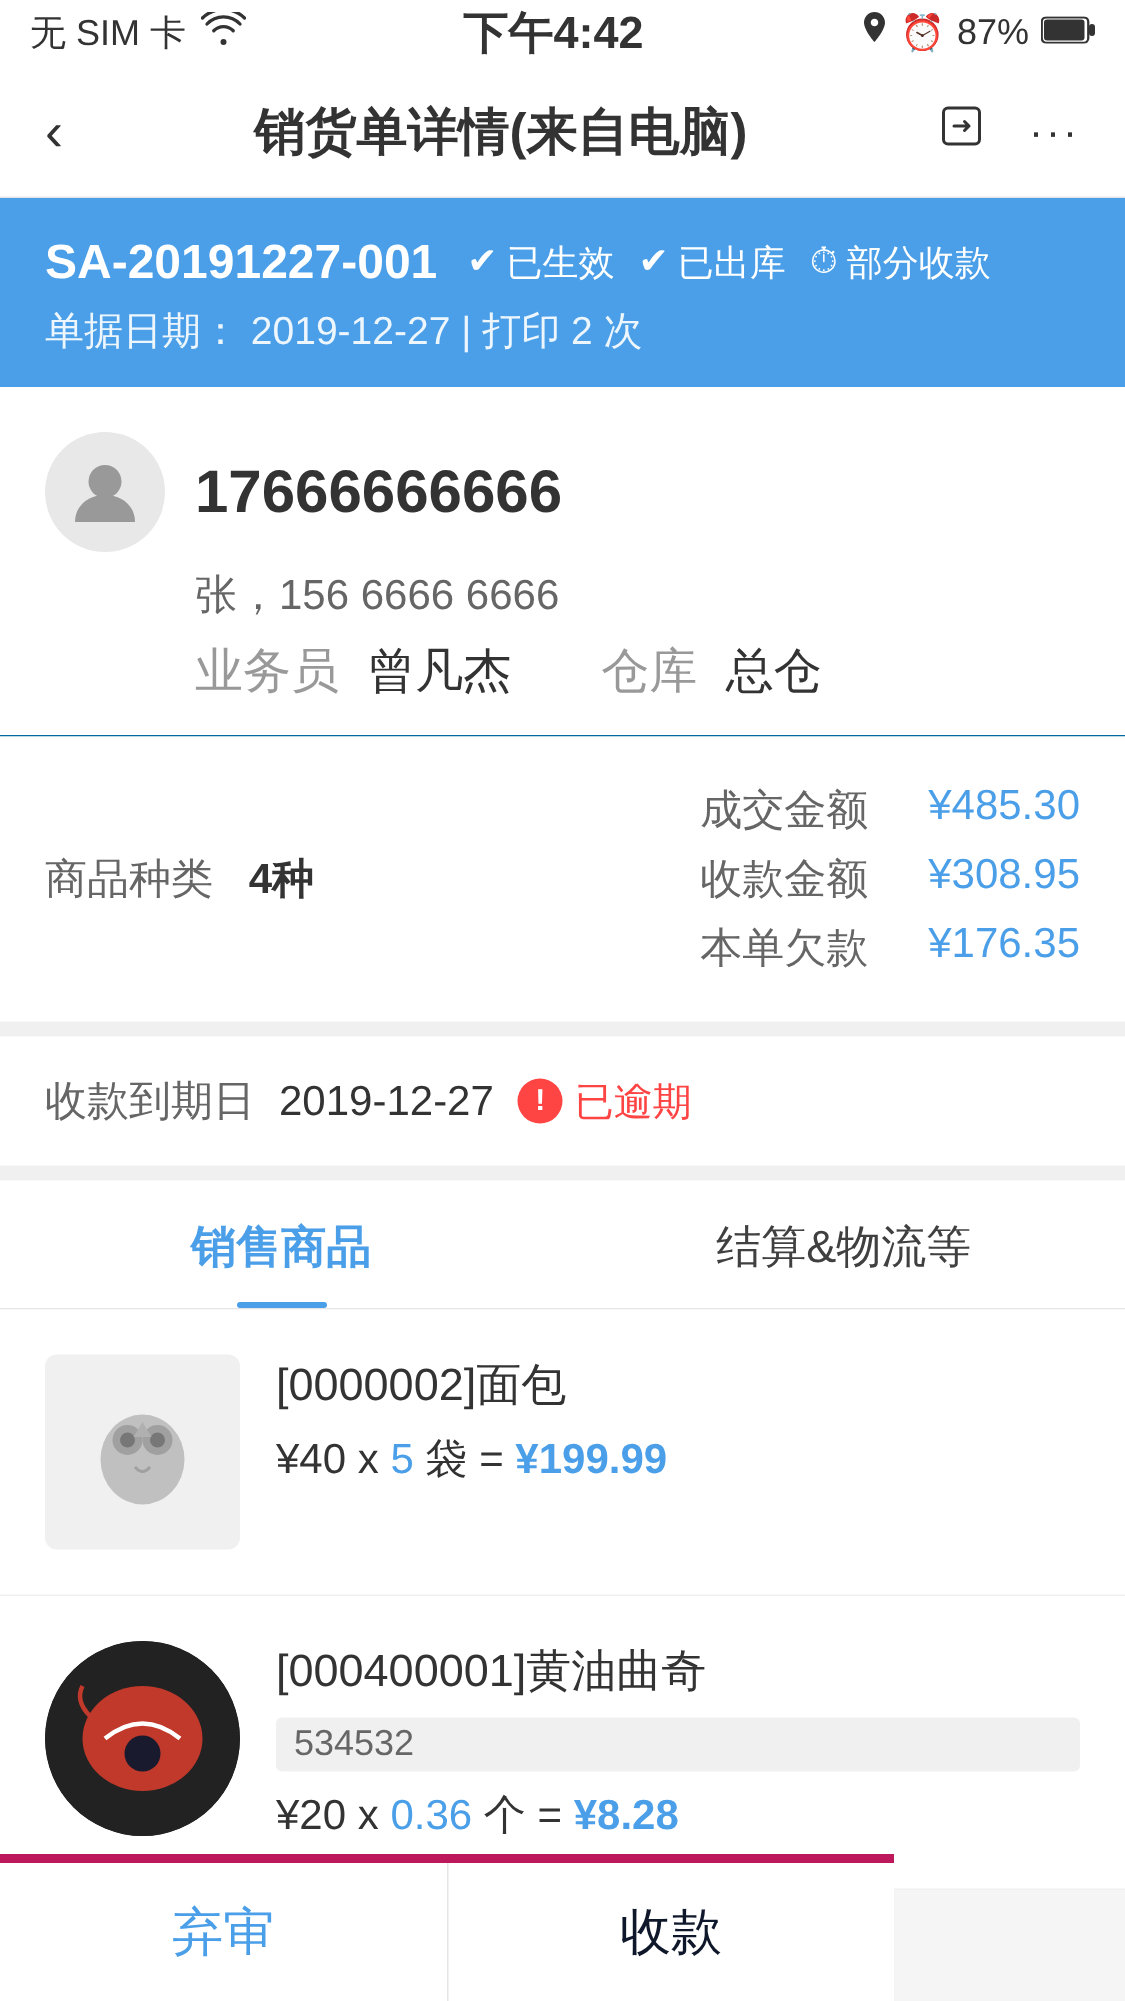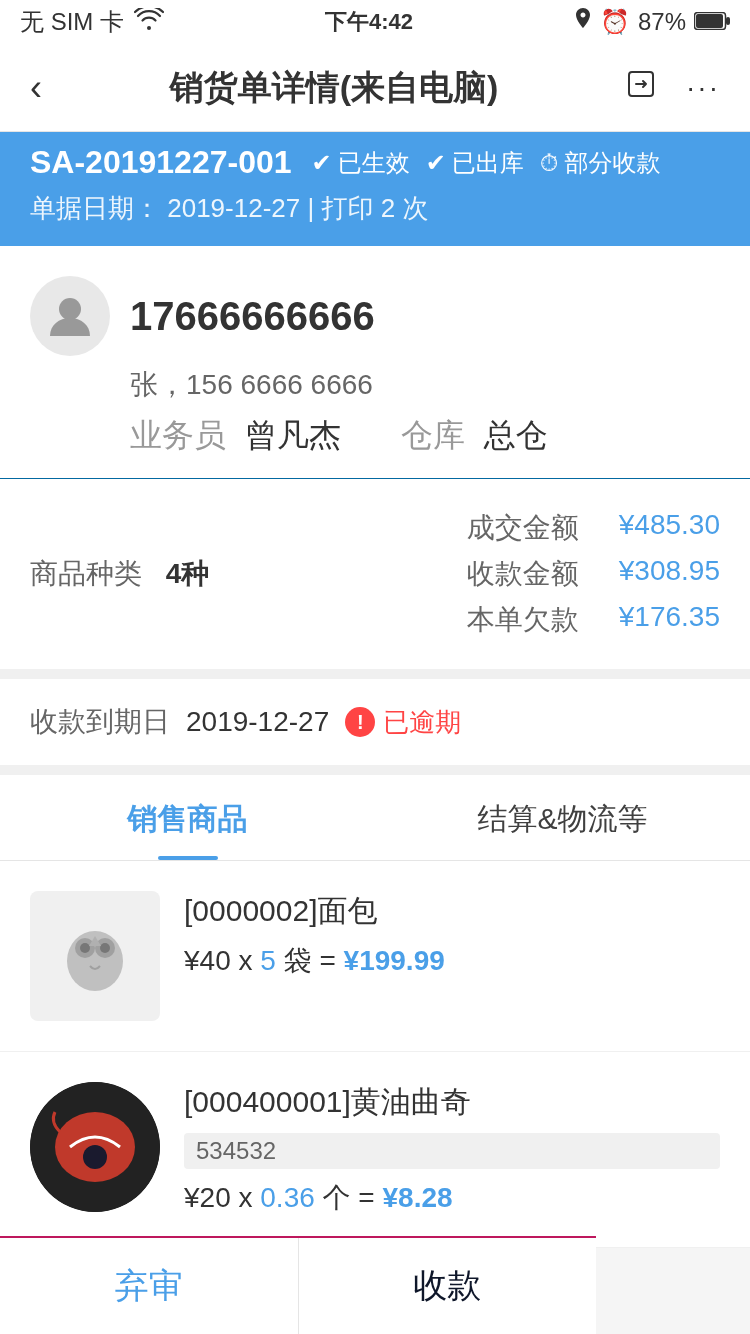--- a/index.html
+++ b/index.html
@@ -41,21 +41,21 @@
       font-size: 34px;
       font-weight: 600;
       color: #333;
     }
     .nav-actions { display: flex; align-items: center; gap: 30px; }
     .nav-back { font-size: 36px; color: #333; cursor: pointer; }
 
     
     .order-banner {
       background: #4a9fe8;
-      padding: 12px 30px 20px;
+      padding: 24px 30px 20px;
     }
     .order-banner-top {
       display: flex;
       align-items: center;
       gap: 20px;
       margin-bottom: 10px;
     }
     .order-id {
       font-size: 32px;
       font-weight: 700;
@@ -237,21 +237,21 @@
     .price-blue { color: #4a9fe8; }
     .price-total { color: #4a9fe8; font-weight: 600; }
 
     
     .bottom-bar {
       position: fixed;
       bottom: 0;
       width: 596px;
       height: 98px;
       background: #fff;
-      border-top: 2px solid #be185d;
+      border-top: 6px solid #be185d;
       display: flex;
     }
     .bottom-btn {
       flex: 1;
       display: flex;
       align-items: center;
       justify-content: center;
       font-size: 34px;
       cursor: pointer;
     }
@@ -266,21 +266,21 @@
     <span>无 SIM 卡</span>
     <span>
       <svg width="30" height="22" viewBox="0 0 30 22" fill="none">
         <path d="M15 18a2 2 0 1 1 0 4 2 2 0 0 1 0-4z" fill="#333"></path>
         <path d="M8.5 12.5a9 9 0 0 1 13 0" stroke="#333" stroke-width="2.2" fill="none" stroke-linecap="round"></path>
         <path d="M4 8a15 15 0 0 1 22 0" stroke="#333" stroke-width="2.2" fill="none" stroke-linecap="round"></path>
         <path d="M1 4A20 20 0 0 1 29 4" stroke="#333" stroke-width="2.2" fill="none" stroke-linecap="round"></path>
       </svg>
     </span>
   </div>
-  <div style="font-size:22px;font-weight:600;">下午4:42</div>
+  <div style="font-size:30px;font-weight:600;">下午4:42</div>
   <div class="status-right">
     <span>
       <svg width="18" height="22" viewBox="0 0 18 22" fill="#333">
         <path d="M9 0C5.13 0 2 3.13 2 7c0 5.25 7 13 7 13s7-7.75 7-13c0-3.87-3.13-7-7-7zm0 9.5C7.62 9.5 6.5 8.38 6.5 7S7.62 4.5 9 4.5 11.5 5.62 11.5 7 10.38 9.5 9 9.5z"></path>
       </svg>
     </span>
     <span>⏰</span>
     <span>87%</span>
     <span>
       <svg width="36" height="18" viewBox="0 0 36 18">

